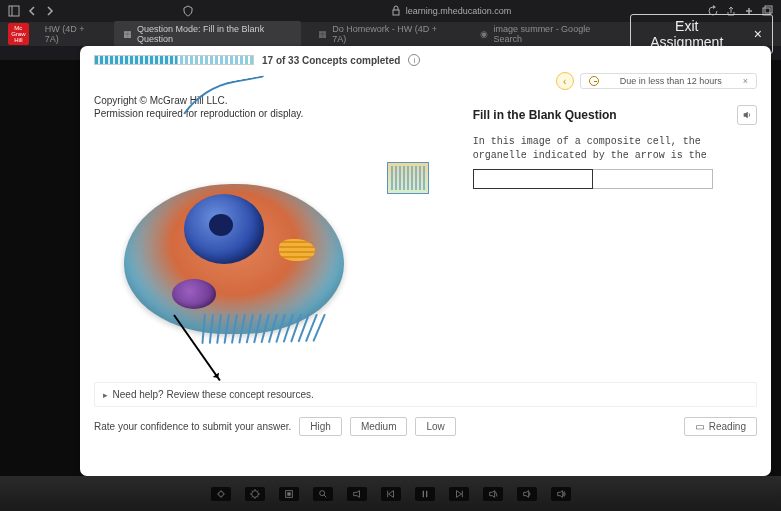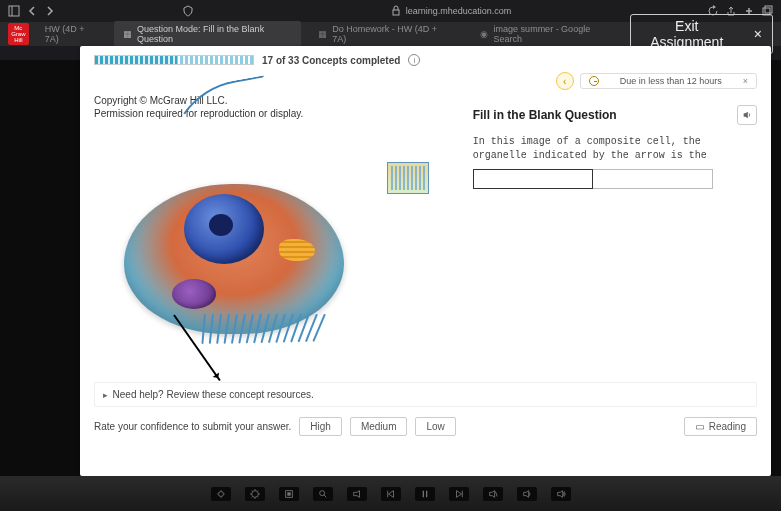--- a/index.html
+++ b/index.html
@@ -13,21 +13,21 @@
 .browser-chrome .right-group { display:flex; gap:6px; }
 .ic { width:12px; height:12px; display:inline-flex; align-items:center; justify-content:center; fill:#aaa; color:#aaa; }
 
 .tabstrip { height:24px; background:#2a2a2d; display:flex; align-items:center; padding:0 8px; gap:8px; color:#ccc; font-size:9px; }
 .brand { width:22px; height:22px; background:#d71920; color:#fff; font-size:6px; display:flex; align-items:center; justify-content:center; text-align:center; line-height:1; border-radius:2px; }
 .tabstrip .tab { padding:3px 8px; border-radius:2px; display:flex; align-items:center; gap:4px; }
 .tabstrip .tab.dim { opacity:.6; }
 .tabstrip .spacer { flex:1; }
 .exit-btn { border:1px solid #ccc; color:#eee; padding:3px 10px; border-radius:3px; background:transparent; font-size:14px; display:flex; align-items:center; gap:21px; cursor:pointer; }
 
-.page { position:relative; background:#fff; margin:0 10px 0 80px; height:430px; border-radius:2px; overflow:hidden; box-shadow:0 1px 4px rgba(0,0,0,.3); }
+.page { position:relative; background:#fff; margin:0 10px 0 80px; height:430px; border-radius:7px; overflow:hidden; box-shadow:0 1px 4px rgba(0,0,0,.3); }
 
 .progress-row { display:flex; align-items:center; padding:8px 14px 6px; font-size:10px; color:#444; gap:8px; }
 .prog-bar { width:160px; height:10px; background:repeating-linear-gradient(90deg,#8fcde3 0 3px,#fff 3px 5px); border:1px solid #ccc; position:relative; }
 .prog-bar::after { content:""; position:absolute; left:0; top:0; bottom:0; width:52%; background:repeating-linear-gradient(90deg,#3aa6c9 0 3px,#dff1f8 3px 5px); }
 .info-ic { width:12px; height:12px; border:1px solid #888; border-radius:50%; display:inline-flex; align-items:center; justify-content:center; font-size:8px; color:#888; }
 
 .due-row { display:flex; justify-content:flex-end; padding:0 14px 4px; gap:6px; align-items:center; }
 .due-pill { font-size:9px; color:#555; border:1px solid #ddd; padding:2px 8px; border-radius:3px; background:#fff; display:flex; align-items:center; gap:21px; }
 .due-x { color:#888; cursor:pointer; }
 .nav-circle { width:18px; height:18px; border:1px solid #f2c84b; background:#fff8e1; border-radius:50%; display:flex; align-items:center; justify-content:center; font-size:10px; color:#c08a00; cursor:pointer; }

